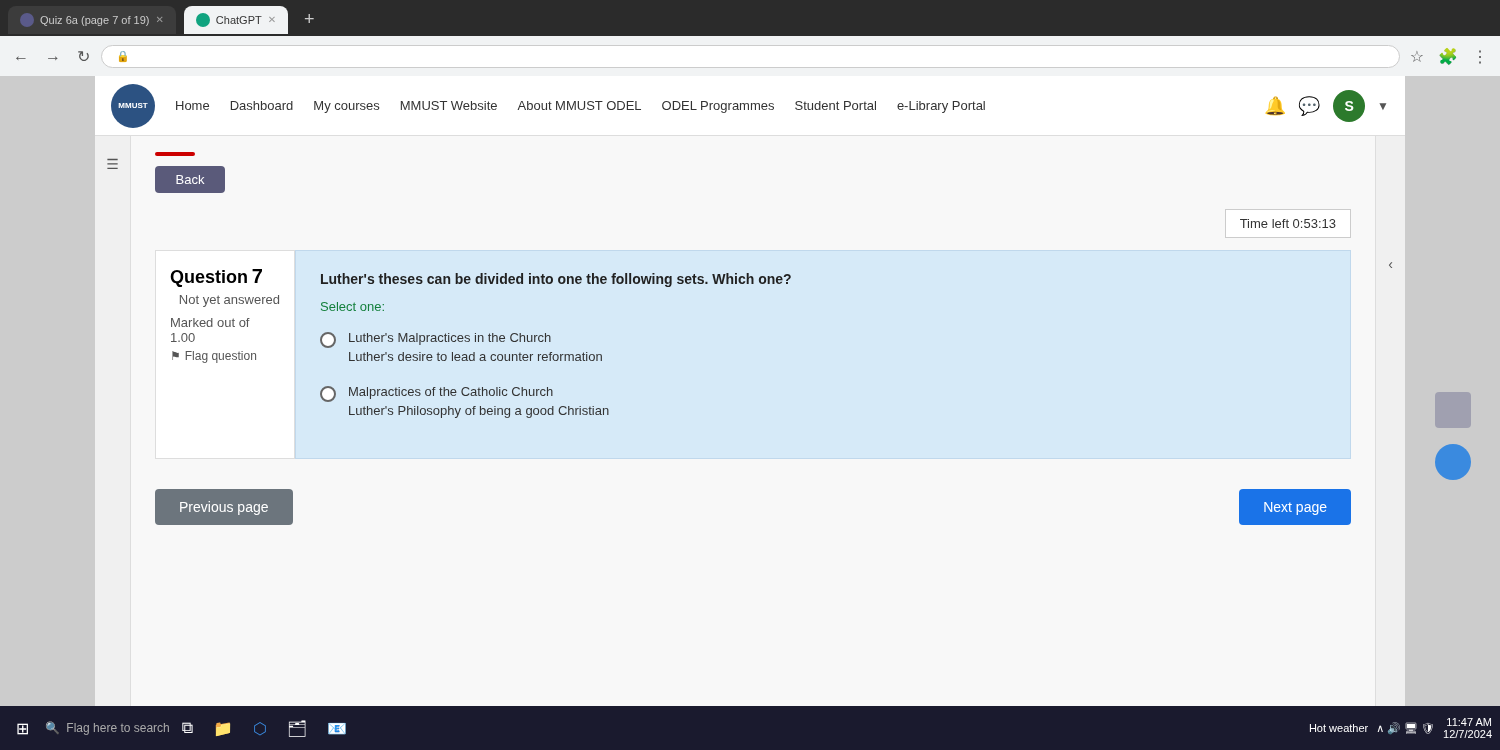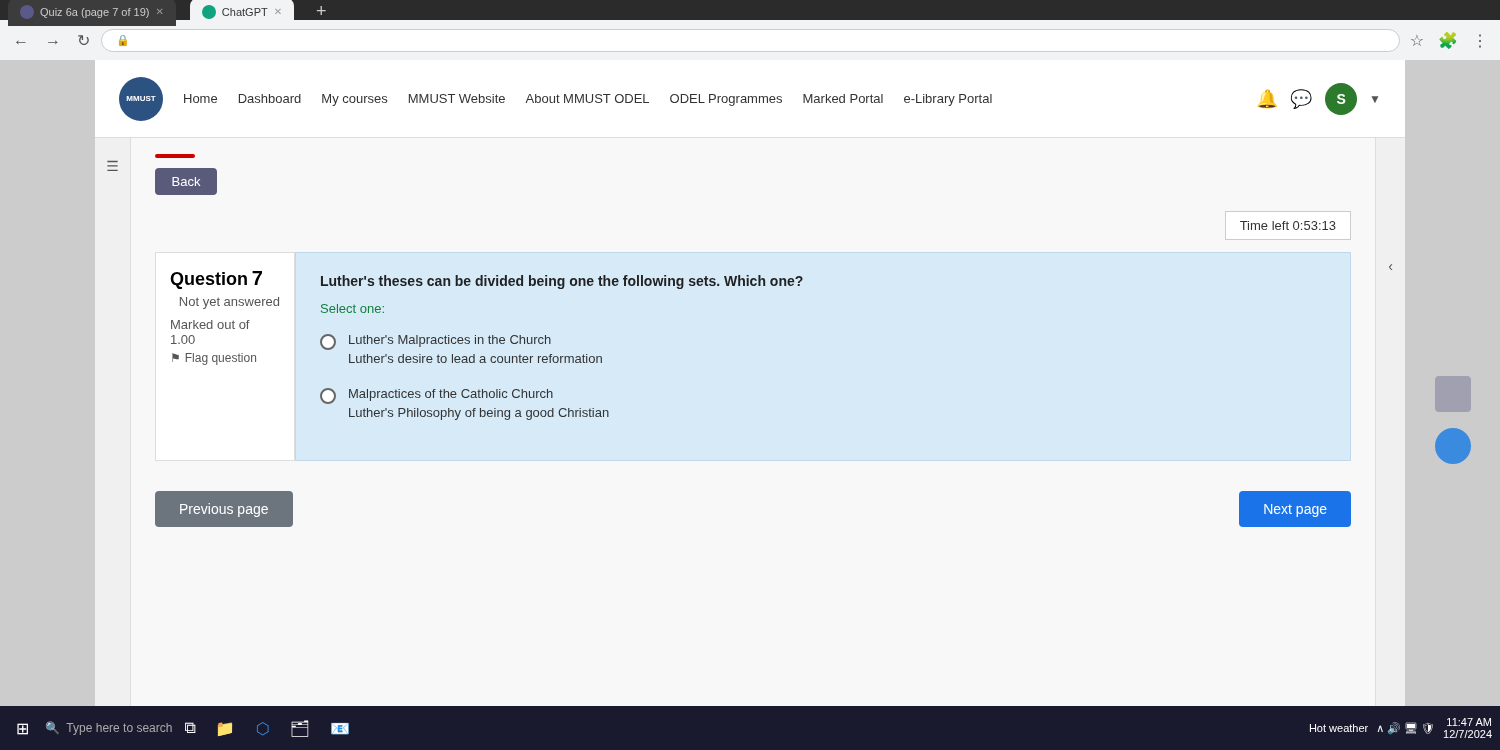--- a/index.html
+++ b/index.html
@@ -9,22 +9,22 @@
       width: 1500px;
       height: 750px;
       overflow: hidden;
       position: relative;
     }
     .tab-bar {
       display: flex;
       align-items: center;
       background: #2b2b2b;
       padding: 4px 8px 1px;
-      height: 20px;
-      gap: 14px;
+      height: 36px;
+      gap: 8px;
     }
     .tab {
       display: flex;
       align-items: center;
       padding: 4px 12px;
       border-radius: 8px 8px 0 0;
       font-size: 12px;
       color: #ccc;
       background: #3c3c3c;
       cursor: pointer;
@@ -113,22 +113,22 @@
       display: flex;
       flex-direction: column;
       overflow: hidden;
     }
 
     
     .top-nav {
       background: white;
       display: flex;
       align-items: center;
-      padding: 0 24px;
-      height: 78px;
+      padding: 0 16px;
+      height: 60px;
       border-bottom: 1px solid #ddd;
       gap: 20px;
     }
     .logo {
       width: 44px;
       height: 44px;
       background: #2c5282;
       border-radius: 50%;
       display: flex;
       align-items: center;
@@ -214,21 +214,21 @@
       border-radius: 2px;
     }
     .back-btn {
       background: #5a5a7a;
       color: white;
       border: none;
       padding: 6px 16px;
       border-radius: 4px;
       font-size: 13px;
       cursor: pointer;
-      width: 62px;
+      width: 70px;
     }
 
     
     .timer-row {
       display: flex;
       justify-content: flex-end;
       margin-bottom: 12px;
     }
     .timer-box {
       border: 1px solid #ccc;
@@ -445,21 +445,21 @@
         <div class="logo">
           <span style="font-size:8px;">MMUST</span>
         </div>
         <div class="nav-links">
           <a class="nav-link">Home</a>
           <a class="nav-link">Dashboard</a>
           <a class="nav-link">My courses</a>
           <a class="nav-link">MMUST Website</a>
           <a class="nav-link">About MMUST ODEL</a>
           <a class="nav-link">ODEL Programmes</a>
-          <a class="nav-link">Marked Portal</a>
+          <a class="nav-link">Student Portal</a>
           <a class="nav-link">e-Library Portal</a>
         </div>
         <div class="nav-right">
           <button class="nav-icon-btn">🔔</button>
           <button class="nav-icon-btn">💬</button>
           <div class="user-avatar">S</div>
           <button class="nav-icon-btn" style="font-size:12px;">▼</button>
         </div>
       </div>
 
@@ -490,21 +490,21 @@
                 <span>Marked out of</span><br>
                 <span>1.00</span>
               </div>
               <div class="flag-question">
                 <span>⚑</span>
                 <span>Flag question</span>
               </div>
             </div>
 
             <div class="question-body">
-              <div class="question-text">Luther's theses can be divided being one the following sets. Which one?</div>
+              <div class="question-text">Luther's theses can be divided into one the following sets. Which one?</div>
               <div class="select-one">Select one:</div>
 
               <div class="answer-option">
                 <div class="radio-btn"></div>
                 <div class="answer-lines">
                   <span class="answer-line">Luther's Malpractices in the Church</span>
                   <span class="answer-line">Luther's desire to lead a counter reformation</span>
                 </div>
               </div>
 
@@ -533,21 +533,21 @@
     <div style="width:95px;background:#ccc;display:flex;flex-direction:column;justify-content:center;align-items:center;gap:16px;padding-top:60px;">
       <div style="width:36px;height:36px;background:#a0a0b0;border-radius:4px;"></div>
       <div style="width:36px;height:36px;background:#3a8adf;border-radius:50%;"></div>
     </div>
   </div>
 
   <div class="taskbar" style="bottom:0;position:absolute;width:1500px;">
     <button class="taskbar-btn">⊞</button>
     <div class="taskbar-search">
       <span>🔍</span>
-      <span>Type here to search</span>
+      <span>Flag here to search</span>
     </div>
     <button class="taskbar-btn">⧉</button>
     <button class="taskbar-btn">📁</button>
     <button class="taskbar-btn" style="color:#3a8adf;">⬡</button>
     <button class="taskbar-btn">🗂</button>
     <button class="taskbar-btn" style="color:#0078d4;">📧</button>
     <div class="taskbar-right">
       <span>Hot weather</span>
       <span>∧ 🔊 🖥 🛡</span>
       <div class="taskbar-time">

